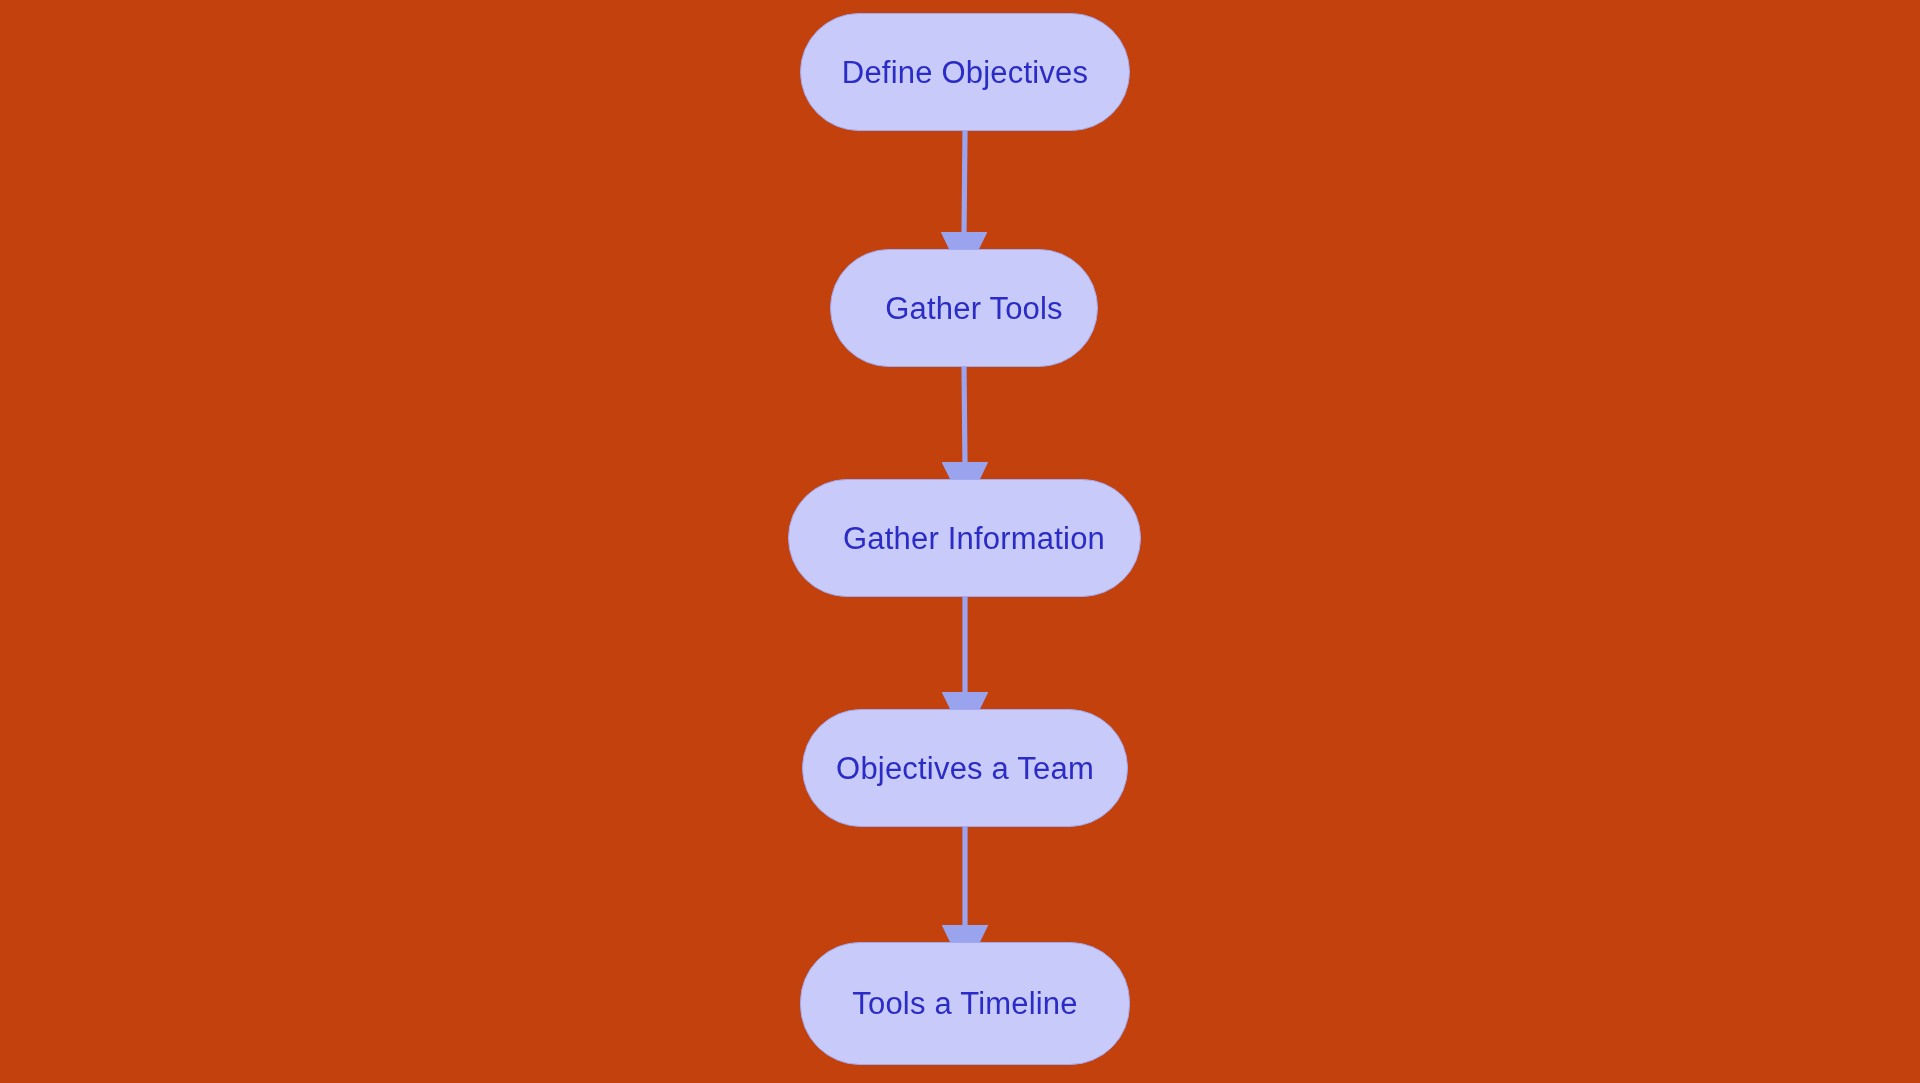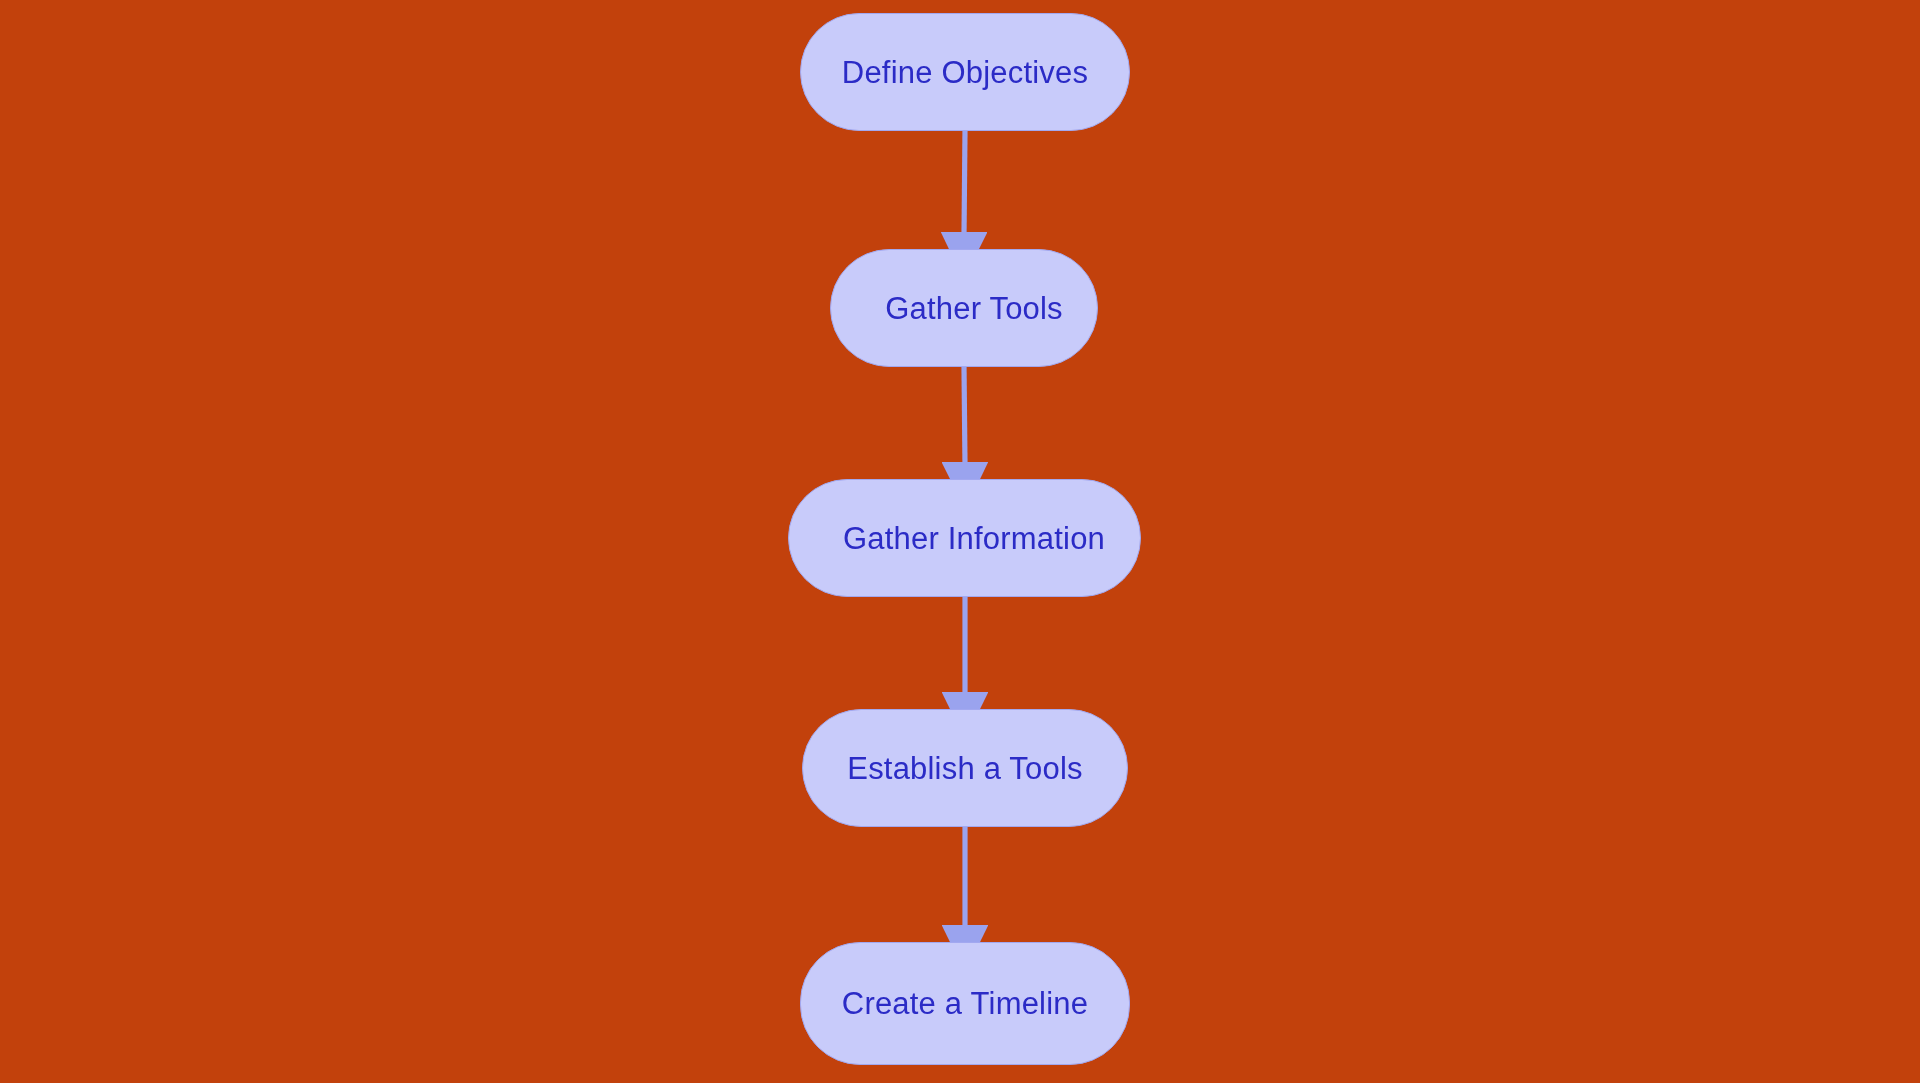--- a/index.html
+++ b/index.html
@@ -80,20 +80,20 @@
       <div class="flow-node" style="left: 800px; top: 13px; width: 330px; height: 118px; background: rgb(200, 203, 250); border-color: rgb(162, 168, 240);">
         <span class="node-label" style="color: rgb(43, 43, 198);">Define Objectives</span>
       </div>
       <div class="flow-node" style="left: 830px; top: 249px; width: 268px; height: 118px; background: rgb(200, 203, 250); border-color: rgb(162, 168, 240);">
         <span class="node-label" style="color: rgb(43, 43, 198); margin-left: 20px;">Gather Tools</span>
       </div>
       <div class="flow-node" style="left: 788px; top: 479px; width: 353px; height: 118px; background: rgb(200, 203, 250); border-color: rgb(162, 168, 240);">
         <span class="node-label" style="color: rgb(43, 43, 198); margin-left: 19px;">Gather Information</span>
       </div>
       <div class="flow-node" style="left: 802px; top: 709px; width: 326px; height: 118px; background: rgb(200, 203, 250); border-color: rgb(162, 168, 240);">
-        <span class="node-label" style="color: rgb(43, 43, 198);">Establish a Tools</span>
+        <span class="node-label" style="color: rgb(43, 43, 198);">Objectives a Team</span>
       </div>
       <div class="flow-node" style="left: 800px; top: 942px; width: 330px; height: 123px; background: rgb(200, 203, 250); border-color: rgb(162, 168, 240);">
-        <span class="node-label" style="color: rgb(43, 43, 198);">Create a Timeline</span>
+        <span class="node-label" style="color: rgb(43, 43, 198);">Tools a Timeline</span>
       </div>
     </div>
 
 </div>
 
 </body></html>

